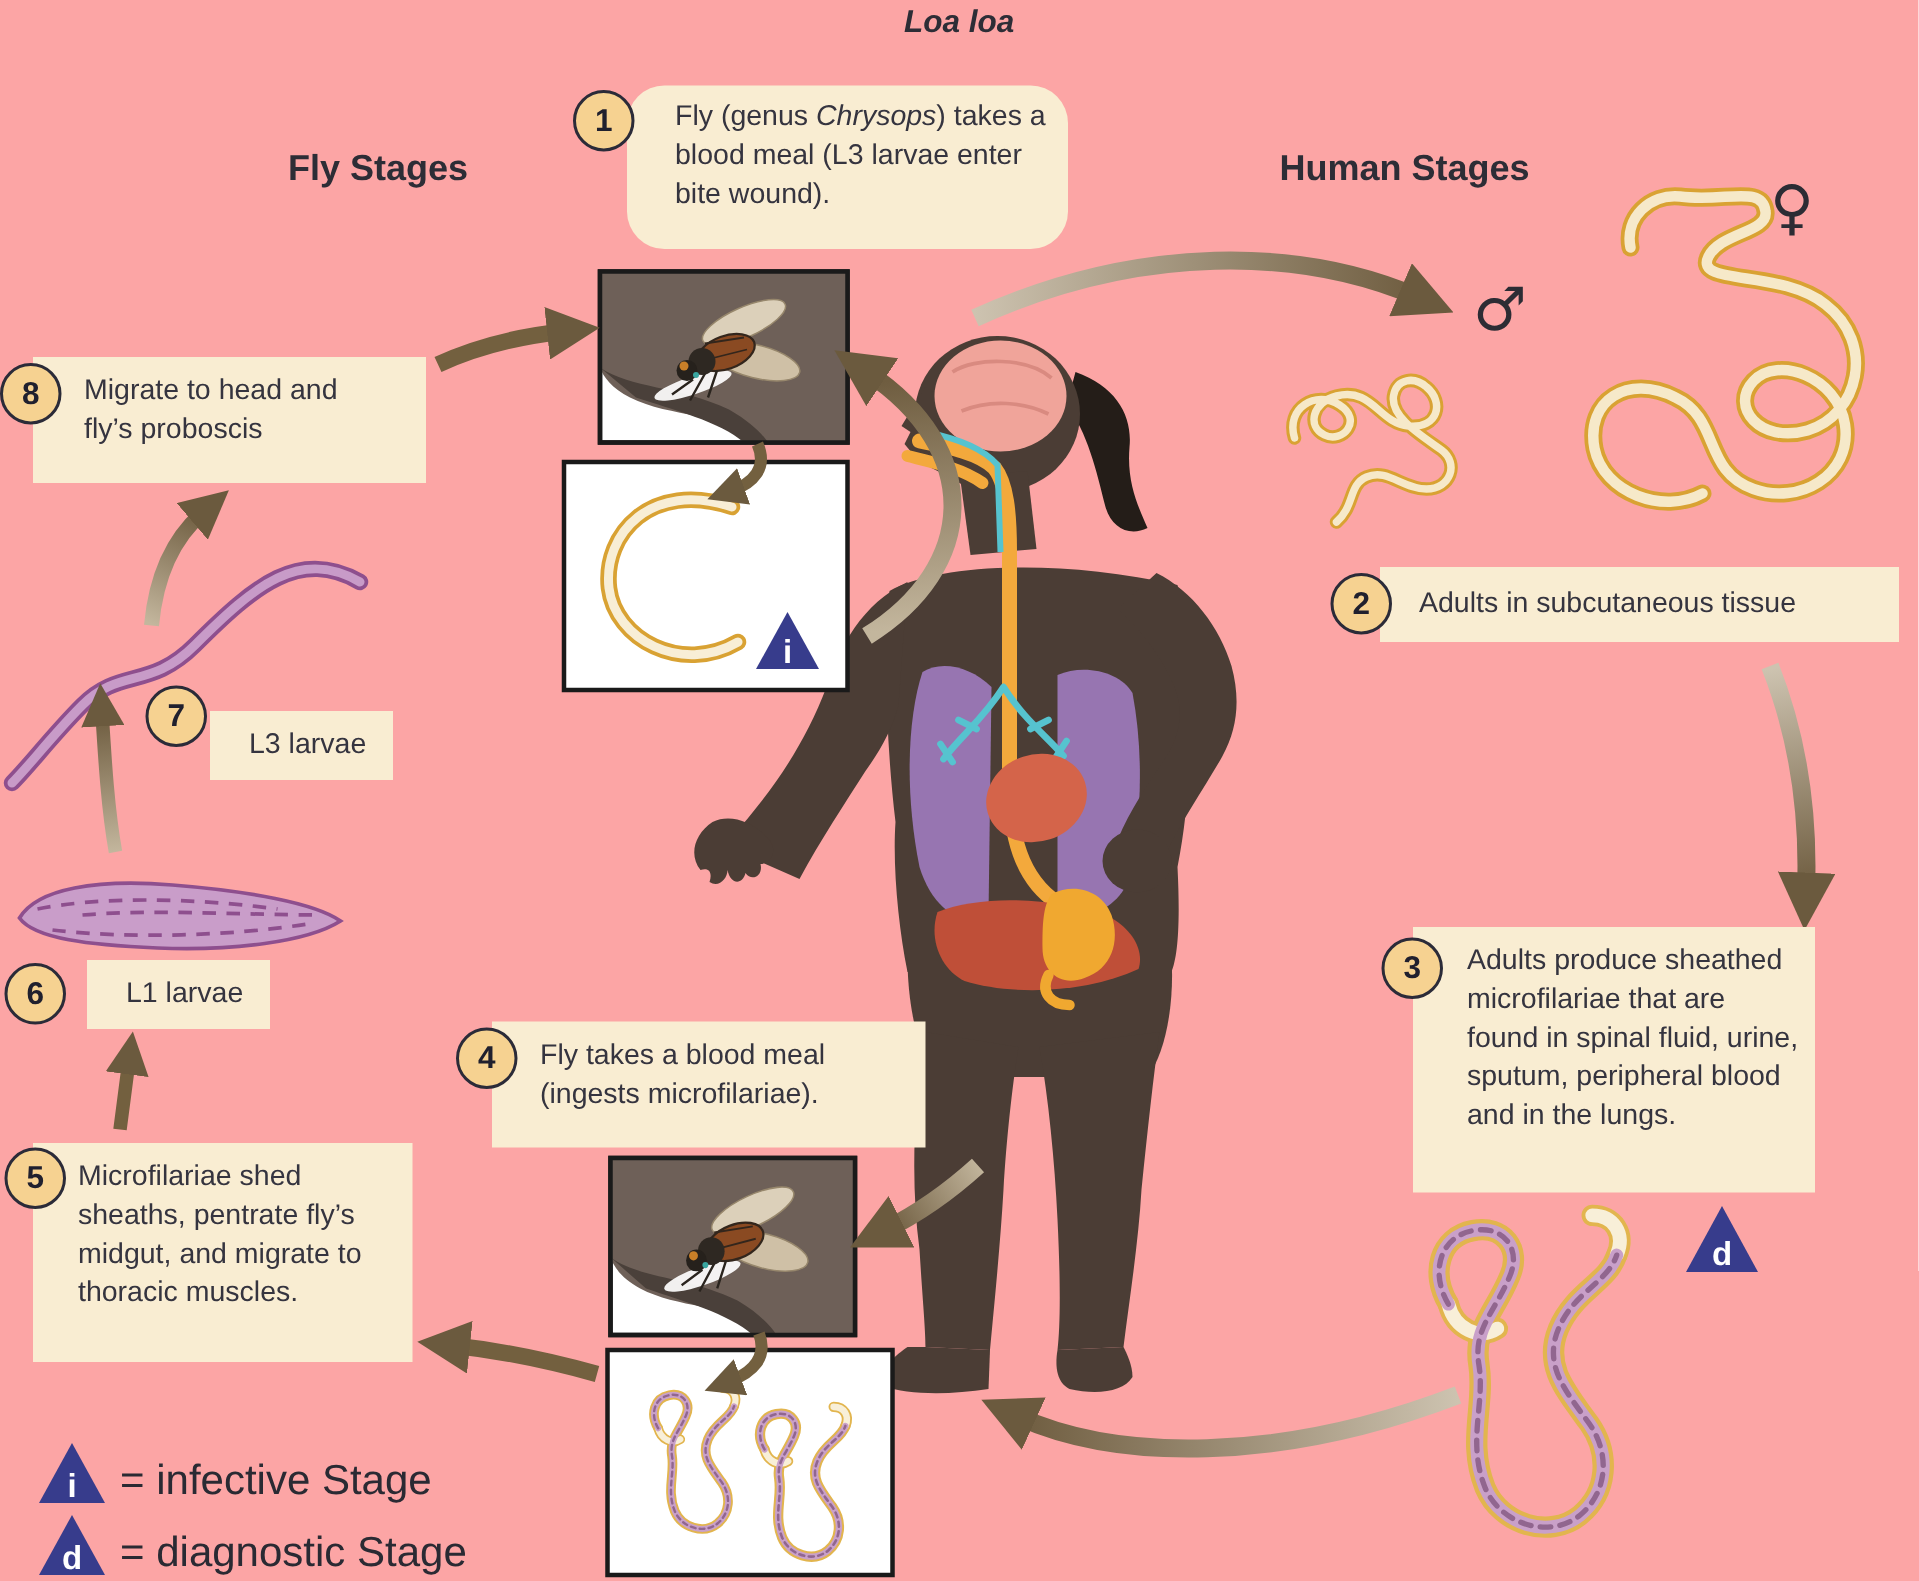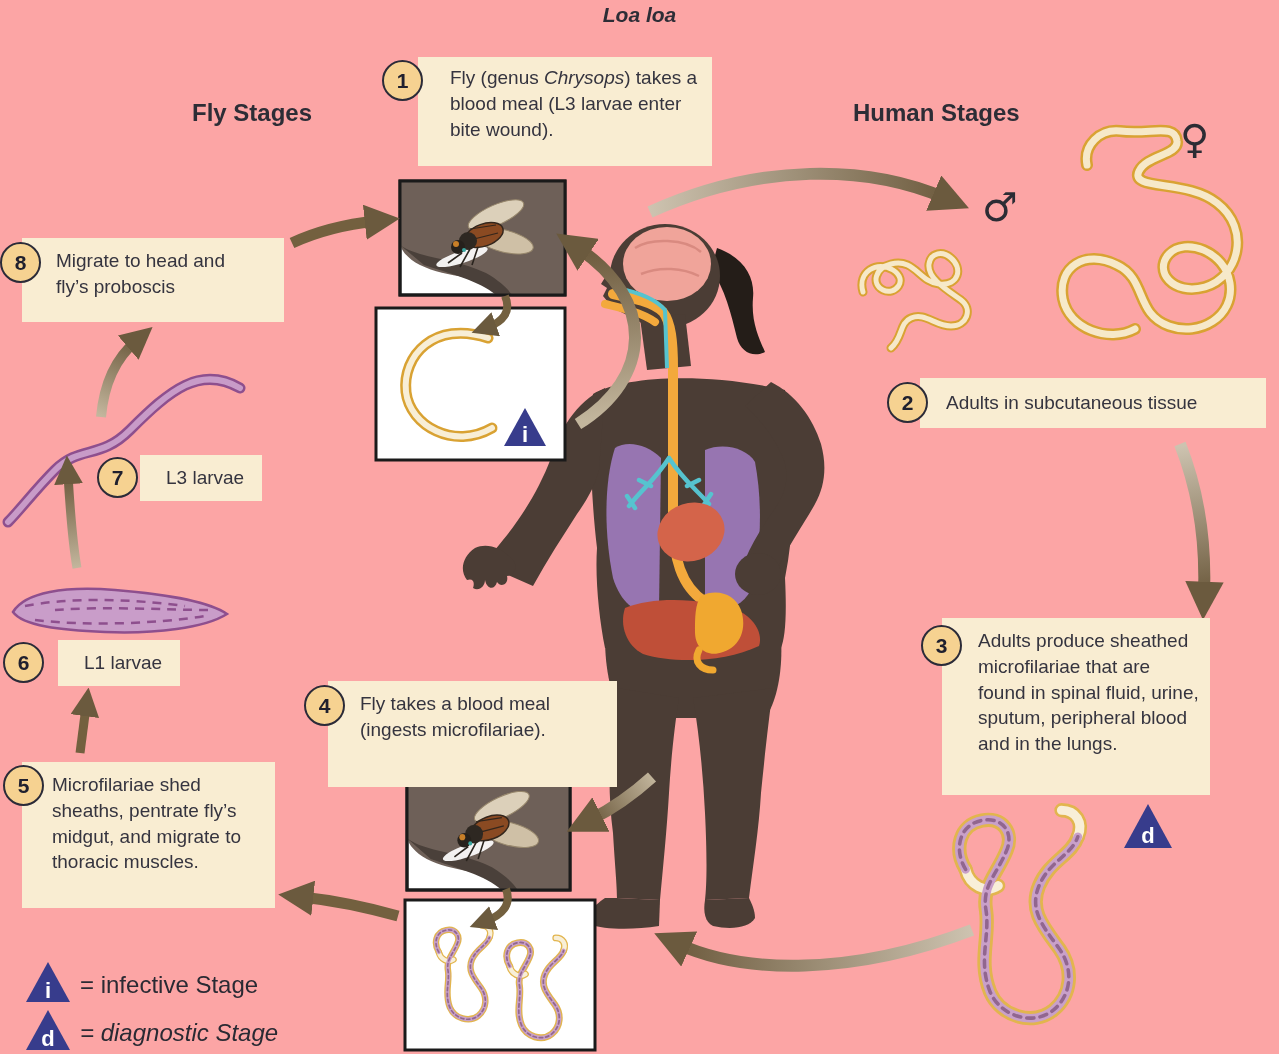--- a/index.html
+++ b/index.html
@@ -8,21 +8,21 @@
   #art{position:absolute;left:0;top:0;z-index:1;}
   .box{position:absolute;background:#f9edd2;color:#35343f;font-size:19px;line-height:1.36;z-index:2;box-sizing:border-box;}
   .badge{position:absolute;width:41px;height:41px;border-radius:50%;background:#f6d291;border:2.5px solid #2b2b38;
          display:flex;align-items:center;justify-content:center;font-weight:bold;font-size:21px;color:#20202e;
          box-sizing:border-box;z-index:3;}
   .hdr{position:absolute;font-weight:bold;font-size:24px;color:#2d2d36;z-index:2;}
   .title{position:absolute;left:0;top:3px;width:100%;text-align:center;font-weight:bold;font-style:italic;
          font-size:21px;color:#2d2d36;z-index:2;}
   .tri{position:absolute;z-index:3;}
   .tri text{fill:#ffffff;font-weight:bold;font-size:22px;font-family:"Liberation Sans",sans-serif;}
-  .tri-label{position:absolute;font-size:24px;color:#2a2a33;z-index:2;}
+  .tri-label{position:absolute;font-size:28px;color:#2a2a33;z-index:2;}
   .sym{position:absolute;font-family:"DejaVu Sans",sans-serif;color:#2c2c34;font-size:40px;z-index:2;}
   i{font-style:italic;}
 </style>
 </head>
 <body>
 
 <div id="canvas">
 
   <svg id="art" width="1279" height="1054" viewBox="0 0 1279 1054">
     <defs>
@@ -177,51 +177,51 @@
       <path d="M77,568 C72,540 70,508 68,475" stroke="url(#gA10)" stroke-width="9" marker-end="url(#ah)"></path>
       <path d="M80,753 C82,738 84,722 86,707" stroke="#73603f" stroke-width="9" marker-end="url(#ah)"></path>
       <path d="M101,417 C104,384 116,358 136,341" stroke="url(#gA12)" stroke-width="10" marker-end="url(#ah)"></path>
     </g>
   </svg>
 
   <div class="title">Loa loa</div>
   <div class="hdr" style="left:192px;top:99px;">Fly Stages</div>
   <div class="hdr" style="left:853px;top:99px;">Human Stages</div>
 
-  <div class="box" style="left:418px;top:57px;width:294px;height:109px;padding:8px 10px 0 32px;">
+  <div class="box" style="left:418px;top:57px;width:294px;height:109px;padding:8px 10px 0 32px;border-radius:25px;">
     <span><span>Fly (genus </span><i>Chrysops</i><span>) takes a blood meal (L3 larvae enter bite wound).</span></span>
   </div>
   <div class="badge" style="left:382px;top:60px;">1</div>
 
   <div class="box" style="left:920px;top:378px;width:346px;height:50px;display:flex;align-items:center;padding-left:26px;">
     <span>Adults in subcutaneous tissue</span>
   </div>
   <div class="badge" style="left:887px;top:382px;">2</div>
 
   <div class="box" style="left:942px;top:618px;width:268px;height:177px;padding:10px 8px 0 36px;">
     <span>Adults produce sheathed microfilariae that are found in spinal fluid, urine, sputum, peripheral blood and in the lungs.</span>
   </div>
   <div class="badge" style="left:921px;top:625px;">3</div>
 
-  <div class="box" style="left:328px;top:681px;width:289px;height:106px;padding:10px 8px 0 32px;">
+  <div class="box" style="left:328px;top:681px;width:289px;height:84px;padding:10px 8px 0 32px;">
     <span>Fly takes a blood meal (ingests microfilariae).</span>
   </div>
   <div class="badge" style="left:304px;top:685px;">4</div>
 
   <div class="box" style="left:22px;top:762px;width:253px;height:146px;padding:10px 6px 0 30px;">
     <span>Microfilariae shed sheaths, pentrate fly’s midgut, and migrate to thoracic muscles.</span>
   </div>
   <div class="badge" style="left:3px;top:765px;">5</div>
 
   <div class="box" style="left:58px;top:640px;width:122px;height:46px;display:flex;align-items:center;padding-left:26px;">
     <span>L1 larvae</span>
   </div>
   <div class="badge" style="left:3px;top:642px;">6</div>
 
-  <div class="box" style="left:140px;top:455px;width:122px;height:46px;display:flex;align-items:center;padding-left:26px;">
+  <div class="box" style="left:140px;top:474px;width:122px;height:46px;display:flex;align-items:center;padding-left:26px;">
     <span>L3 larvae</span>
   </div>
   <div class="badge" style="left:97px;top:457px;">7</div>
 
   <div class="box" style="left:22px;top:238px;width:262px;height:84px;padding:10px 23px 0 34px;">
     <span>Migrate to head and fly’s proboscis</span>
   </div>
   <div class="badge" style="left:0px;top:242px;">8</div>
 
   <div class="sym" style="left:982px;top:184px;">♂</div>
@@ -238,15 +238,15 @@
 
   <svg class="tri" style="left:24px;top:960px;" width="48" height="44">
     <polygon points="24,2 46,42 2,42" fill="#373c8c"></polygon>
     <text x="24" y="38" text-anchor="middle">i</text>
   </svg>
   <div class="tri-label" style="left:80px;top:971px;">= infective Stage</div>
   <svg class="tri" style="left:24px;top:1008px;" width="48" height="44">
     <polygon points="24,2 46,42 2,42" fill="#373c8c"></polygon>
     <text x="24" y="38" text-anchor="middle">d</text>
   </svg>
-  <div class="tri-label" style="left:80px;top:1019px;font-style:italic;">= diagnostic Stage</div>
+  <div class="tri-label" style="left:80px;top:1019px;">= diagnostic Stage</div>
 
 </div>
 
 </body></html>

